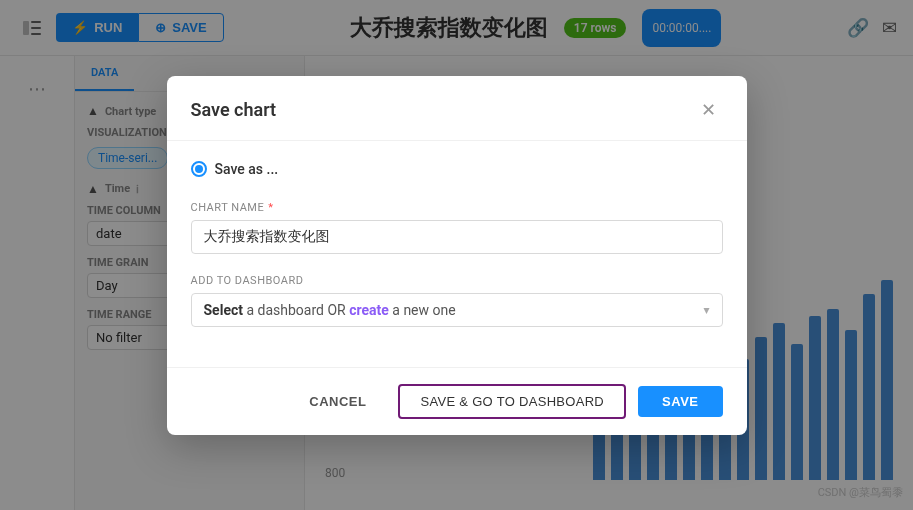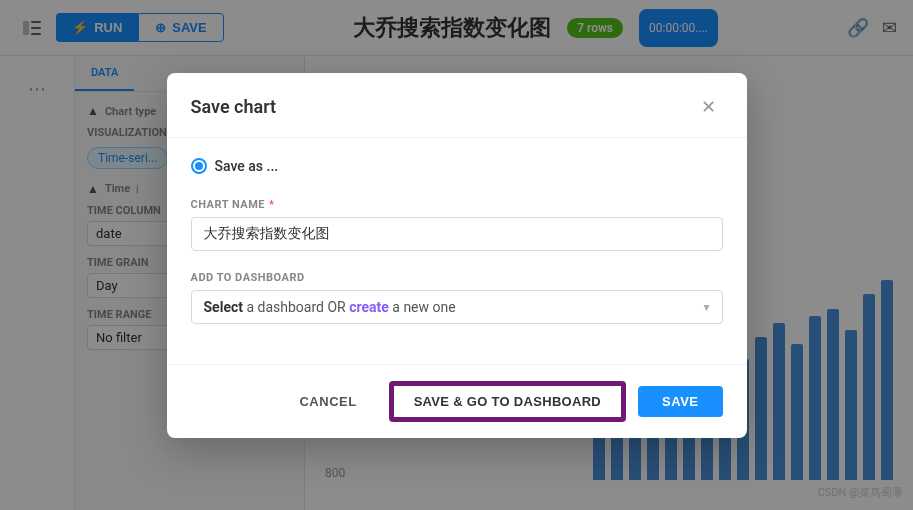--- a/index.html
+++ b/index.html
@@ -348,21 +348,21 @@
       color: #333;
       font-weight: 500;
     }
 
     .form-field {
       margin-bottom: 20px;
     }
 
     .form-label {
       font-size: 11px;
-      font-weight: 700;
+      font-weight: 400;
       color: #888;
       letter-spacing: 0.5px;
       margin-bottom: 6px;
       display: flex;
       align-items: center;
       gap: 4px;
     }
 
     .required-star {
       color: #ff4d4f;
@@ -422,24 +422,24 @@
       font-size: 13px;
       font-weight: 700;
       color: #555;
       cursor: pointer;
       letter-spacing: 0.5px;
     }
 
     .btn-save-dash {
       padding: 8px 20px;
       background: #fff;
-      border: 5px solid #701a75;
+      border: 2px solid #701a75;
       border-radius: 4px;
       font-size: 13px;
-      font-weight: 700;
+      font-weight: 400;
       color: #333;
       cursor: pointer;
       letter-spacing: 0.3px;
     }
 
     .btn-save-primary {
       padding: 8px 24px;
       background: #1890ff;
       border: none;
       border-radius: 4px;
@@ -471,21 +471,21 @@
         <span>RUN</span>
       </button>
       <button class="btn-save-top">
         <span>⊕</span>
         <span>SAVE</span>
       </button>
     </div>
 
     <div class="chart-title-area">
       <span class="chart-title-text">大乔搜索指数变化图</span>
-      <span class="rows-badge">7 rows</span>
+      <span class="rows-badge">17 rows</span>
       <span class="time-badge">00:00:00....</span>
     </div>
 
     <div class="top-bar-icons">
       <span style="cursor:pointer;">🔗</span>
       <span style="cursor:pointer;">✉</span>
     </div>
   </div>
 
   <div class="content-area">

